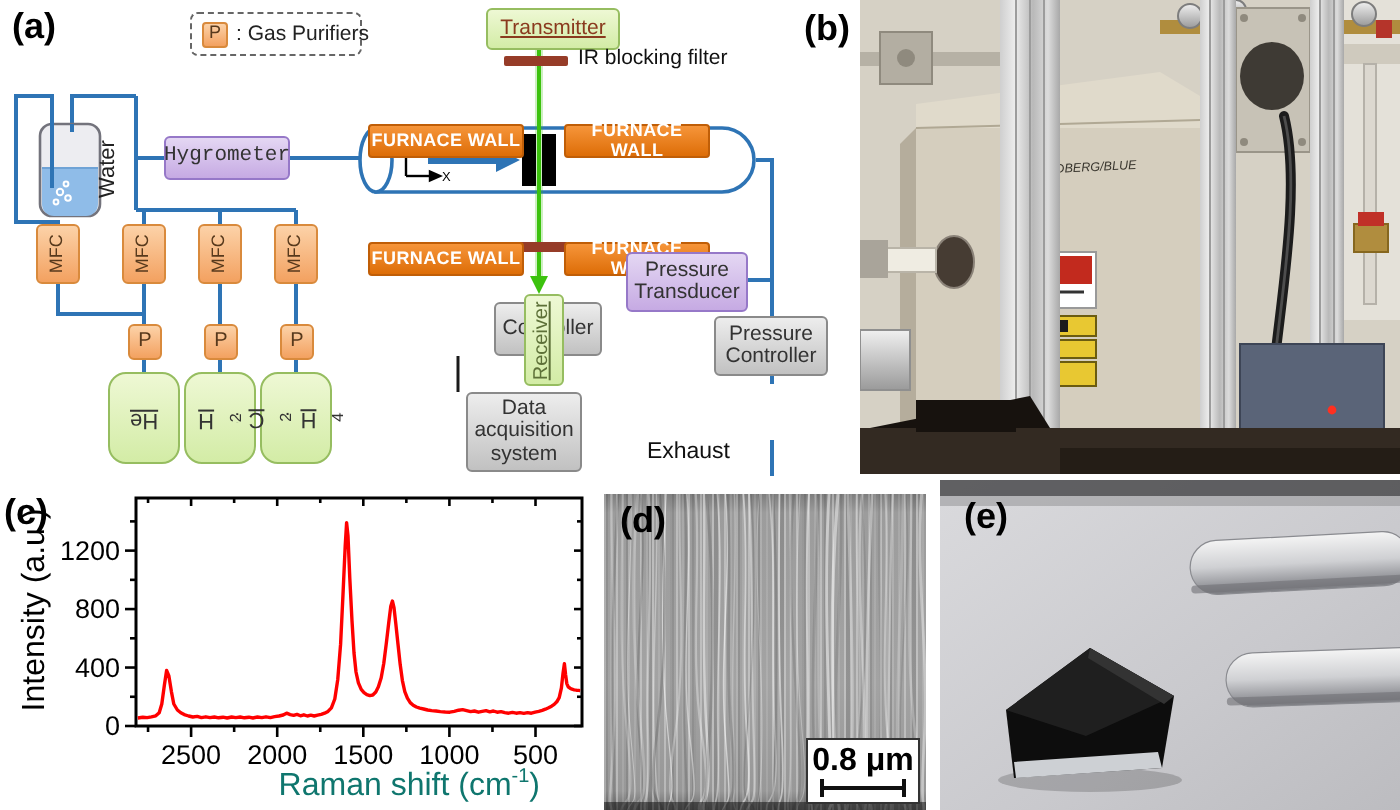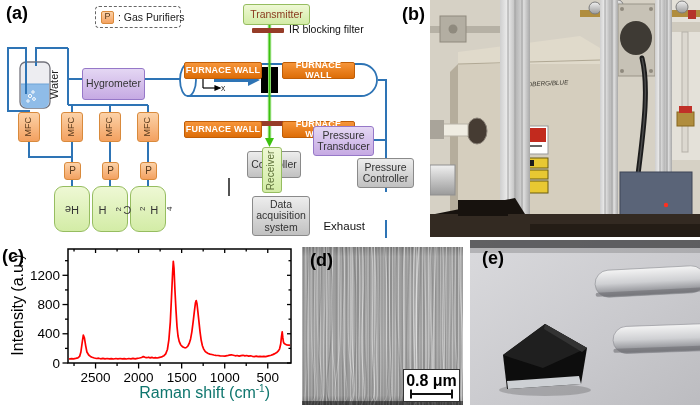--- a/index.html
+++ b/index.html
@@ -6,21 +6,21 @@
   #fig{position:relative;width:700px;height:405px;background:#fff;overflow:hidden;
        font-family:"Liberation Sans",sans-serif;}
   .panel-letter{position:absolute;font-size:18px;font-weight:700;color:#000;z-index:9;}
   
   .box{position:absolute;display:flex;align-items:center;justify-content:center;
        text-align:center;box-sizing:border-box;border-radius:3px;font-size:10.5px;
        color:#333;border:1px solid #999;line-height:1.08;z-index:5;}
   .orange {background:linear-gradient(#fcd2a8,#f3a160);border-color:#d98a3c;color:#57391c;}
   .furnace{background:linear-gradient(#f6953a,#dd6d07);border-color:#c05e07;color:#fff;
            font-weight:700;font-size:9px;border-radius:2px;letter-spacing:.2px;margin-top:22px;}
-  .green  {background:linear-gradient(#eef8d4,#d3ecA6);border-color:#96bd60;}
+  .green  {background:linear-gradient(#eef8d4,#d3ecA6);border-color:#96bd60;text-decoration:underline;}
   .purple {background:linear-gradient(#e4d7f3,#c6aae3);border-color:#9678c8;}
   .gray   {background:linear-gradient(#ededed,#c1c1c1);border-color:#8a8a8a;margin-left:44px;}
   .pink   {background:linear-gradient(#fbc7c7,#f09b9b);border-color:#cf6363;}
   .cyl    {border-radius:9px;}
   .rot span{display:block;transform:rotate(-90deg);white-space:nowrap;}
   .plain-label{position:absolute;color:#111;z-index:6;}
   sub{font-size:8px;}
   
   #legend{position:absolute;left:95px;top:6px;width:86px;height:22px;z-index:6;
           border:1.5px dashed #666;border-radius:4px;display:flex;align-items:center;
@@ -140,21 +140,21 @@
     </div>
 
     <div class="box green" style="left:243px;top:4px;width:67px;height:21px;color:#8a3a1e;">Transmitter</div>
     <div class="plain-label" style="left:289px;top:23px;font-size:10.5px;">IR blocking filter</div>
 
     <div class="box furnace" style="left:184px;top:40px;width:78px;height:17px;">FURNACE WALL</div>
     <div class="box furnace" style="left:282px;top:40px;width:73px;height:17px;">FURNACE WALL</div>
     <div class="box furnace" style="left:184px;top:99px;width:78px;height:17px;">FURNACE WALL</div>
     <div class="box furnace" style="left:282px;top:99px;width:73px;height:17px;">FURNACE WALL</div>
 
-    <div class="box purple" style="left:82px;top:68px;width:63px;height:32px;">Hygrometer</div>
+    <div class="box purple" style="left:82px;top:68px;width:63px;height:22px;font-family:Liberation Mono, monospace;">Hygrometer</div>
 
     <div class="rot" style="position:absolute;left:40px;top:79px;width:28px;height:14px;z-index:6;">
       <span style="font-size:11px;color:#222;">Water</span>
     </div>
 
     <div class="box orange rot" style="left:18px;top:112px;width:22px;height:30px;">
         <span style="font-size:9px;">MFC</span>
       </div>
     <div class="box orange rot" style="left:61px;top:112px;width:22px;height:30px;">
         <span style="font-size:9px;">MFC</span>
@@ -179,21 +179,21 @@
       <span style="font-size:11px;"><span>H</span><sub>2</sub></span>
       </div>
     <div class="box green cyl rot" style="left:130px;top:186px;width:36px;height:46px;">
       <span style="font-size:11px;"><span>C</span><sub>2</sub><span>H</span><sub>4</sub></span>
       </div>
 
     <div class="box gray" style="left:203px;top:151px;width:54px;height:27px;">Controller</div>
     <div class="box green rot" style="left:262px;top:147px;width:20px;height:46px;color:#5d7038;">
         <span style="font-size:10px;">Receiver</span>
       </div>
-    <div class="box gray" style="left:208px;top:196px;width:58px;height:40px;padding:16px;">Data acquisition system</div>
+    <div class="box gray" style="left:189px;top:196px;width:58px;height:40px;padding:16px;">Data acquisition system</div>
     <div class="box purple" style="left:313px;top:126px;width:61px;height:30px;padding:1px;">Pressure Transducer</div>
     <div class="box gray" style="left:313px;top:158px;width:57px;height:30px;padding:1px;">Pressure Controller</div>
     <div class="plain-label" style="left:319px;top:220px;width:46px;text-align:right;font-size:11.5px;">Exhaust</div>
   </div>
 
   <div id="panel-b" style="position:absolute;left:400px;top:0;width:300px;height:240px;background:#fff;">
     <div class="panel-letter" style="left:2px;top:4px;">(b)</div>
     <svg width="270" height="237" viewBox="0 0 270 237" style="position:absolute;left:30px;top:0;">
       <defs>
         <linearGradient id="alu" x1="0" y1="0" x2="1" y2="0">

